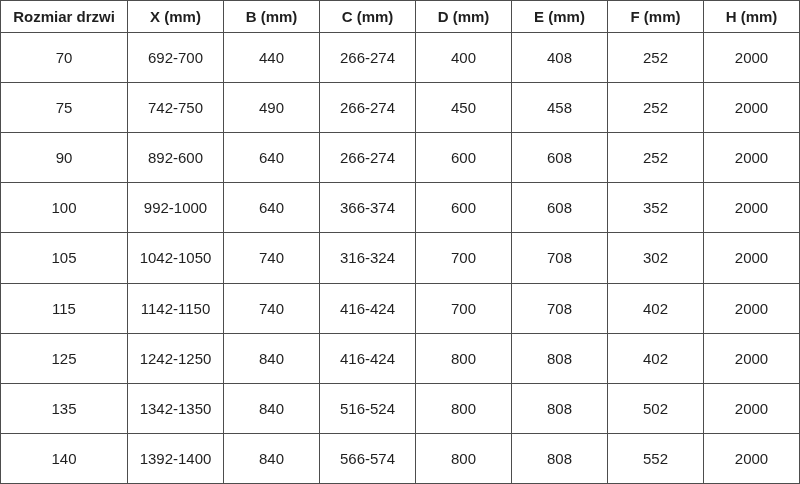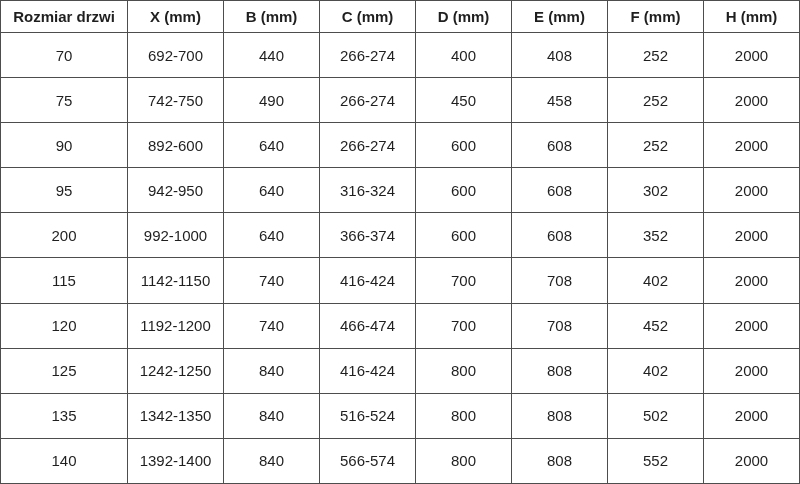--- a/index.html
+++ b/index.html
@@ -88,57 +88,47 @@
         <td>90</td>
         <td>892-600</td>
         <td>640</td>
         <td>266-274</td>
         <td>600</td>
         <td>608</td>
         <td>252</td>
         <td>2000</td>
       </tr>
       <tr>
-        <td>95</td>
-        <td>942-950</td>
-        <td>640</td>
-        <td>316-324</td>
-        <td>600</td>
-        <td>608</td>
-        <td>302</td>
-        <td>2000</td>
-      </tr>
-      <tr>
-        <td>200</td>
+        <td>100</td>
         <td>992-1000</td>
         <td>640</td>
         <td>366-374</td>
         <td>600</td>
         <td>608</td>
         <td>352</td>
+        <td>2000</td>
+      </tr>
+      <tr>
+        <td>105</td>
+        <td>1042-1050</td>
+        <td>740</td>
+        <td>316-324</td>
+        <td>700</td>
+        <td>708</td>
+        <td>302</td>
         <td>2000</td>
       </tr>
       <tr>
         <td>115</td>
         <td>1142-1150</td>
         <td>740</td>
         <td>416-424</td>
         <td>700</td>
         <td>708</td>
         <td>402</td>
-        <td>2000</td>
-      </tr>
-      <tr>
-        <td>120</td>
-        <td>1192-1200</td>
-        <td>740</td>
-        <td>466-474</td>
-        <td>700</td>
-        <td>708</td>
-        <td>452</td>
         <td>2000</td>
       </tr>
       <tr>
         <td>125</td>
         <td>1242-1250</td>
         <td>840</td>
         <td>416-424</td>
         <td>800</td>
         <td>808</td>
         <td>402</td>

